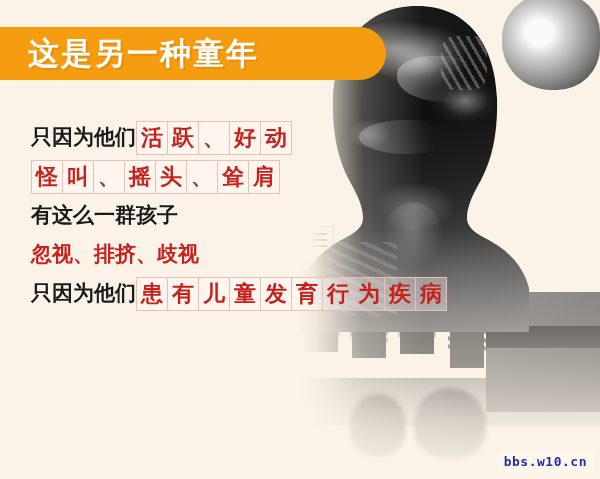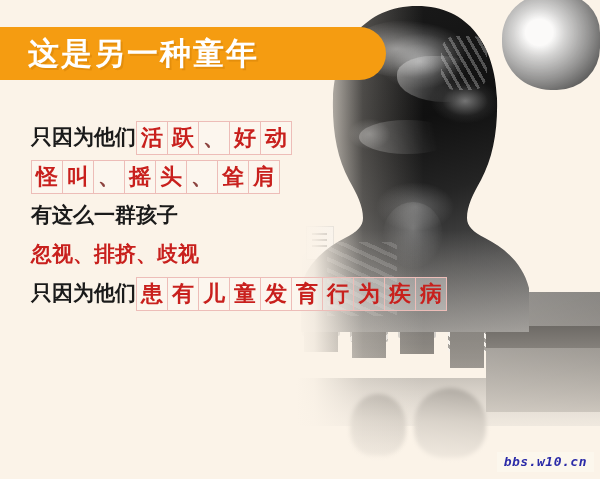--- a/index.html
+++ b/index.html
@@ -126,21 +126,20 @@
   
   .watermark{
     position:absolute;right:6px;bottom:7px;
     z-index:12;
     padding:2px 7px 3px 7px;
     background:rgba(252,248,241,.62);
     font-size:13px;font-weight:bold;
     color:#2b2ba8;
     letter-spacing:.5px;
     font-family:"DejaVu Sans Mono","Liberation Mono",monospace;
-    font-style:italic;
   }
 </style>
 </head>
 <body>
 
 <div class="poster">
 
   <div class="photo-layer">
 
     <div class="scene-lower">

